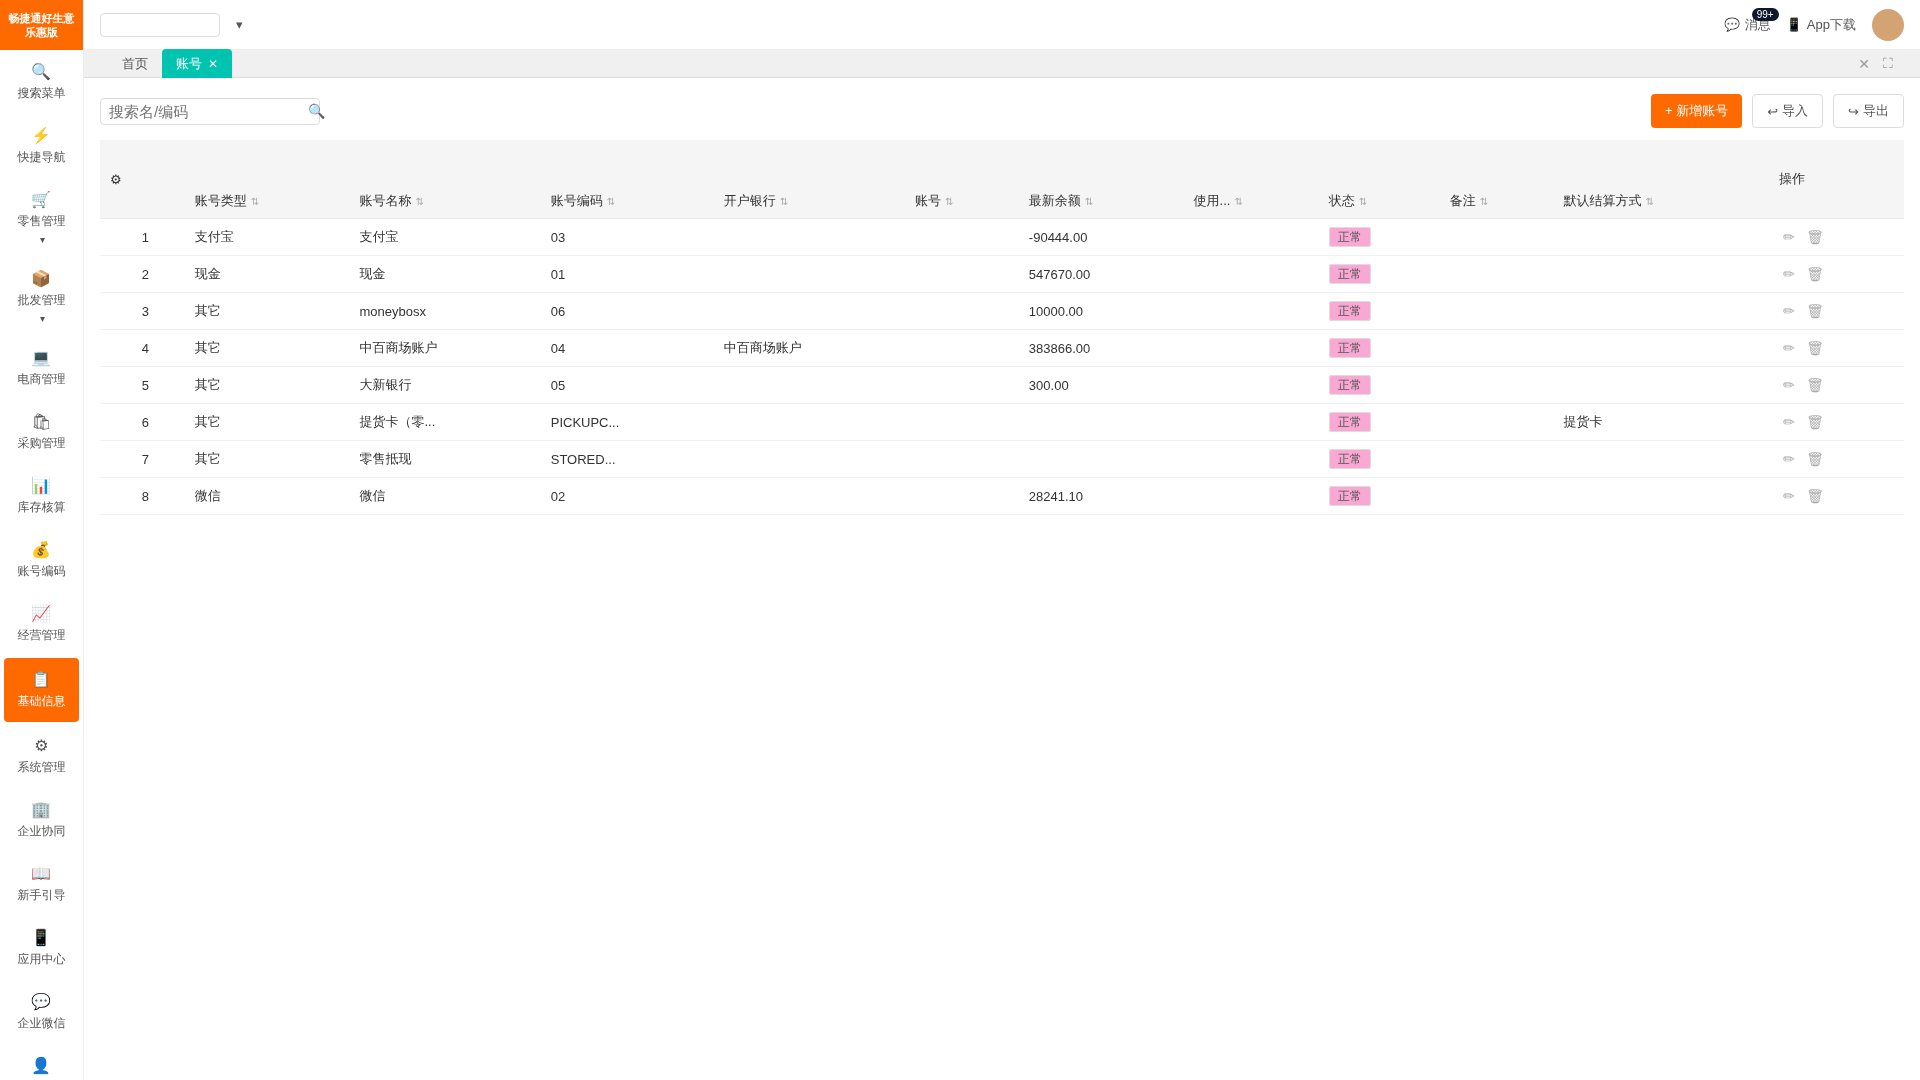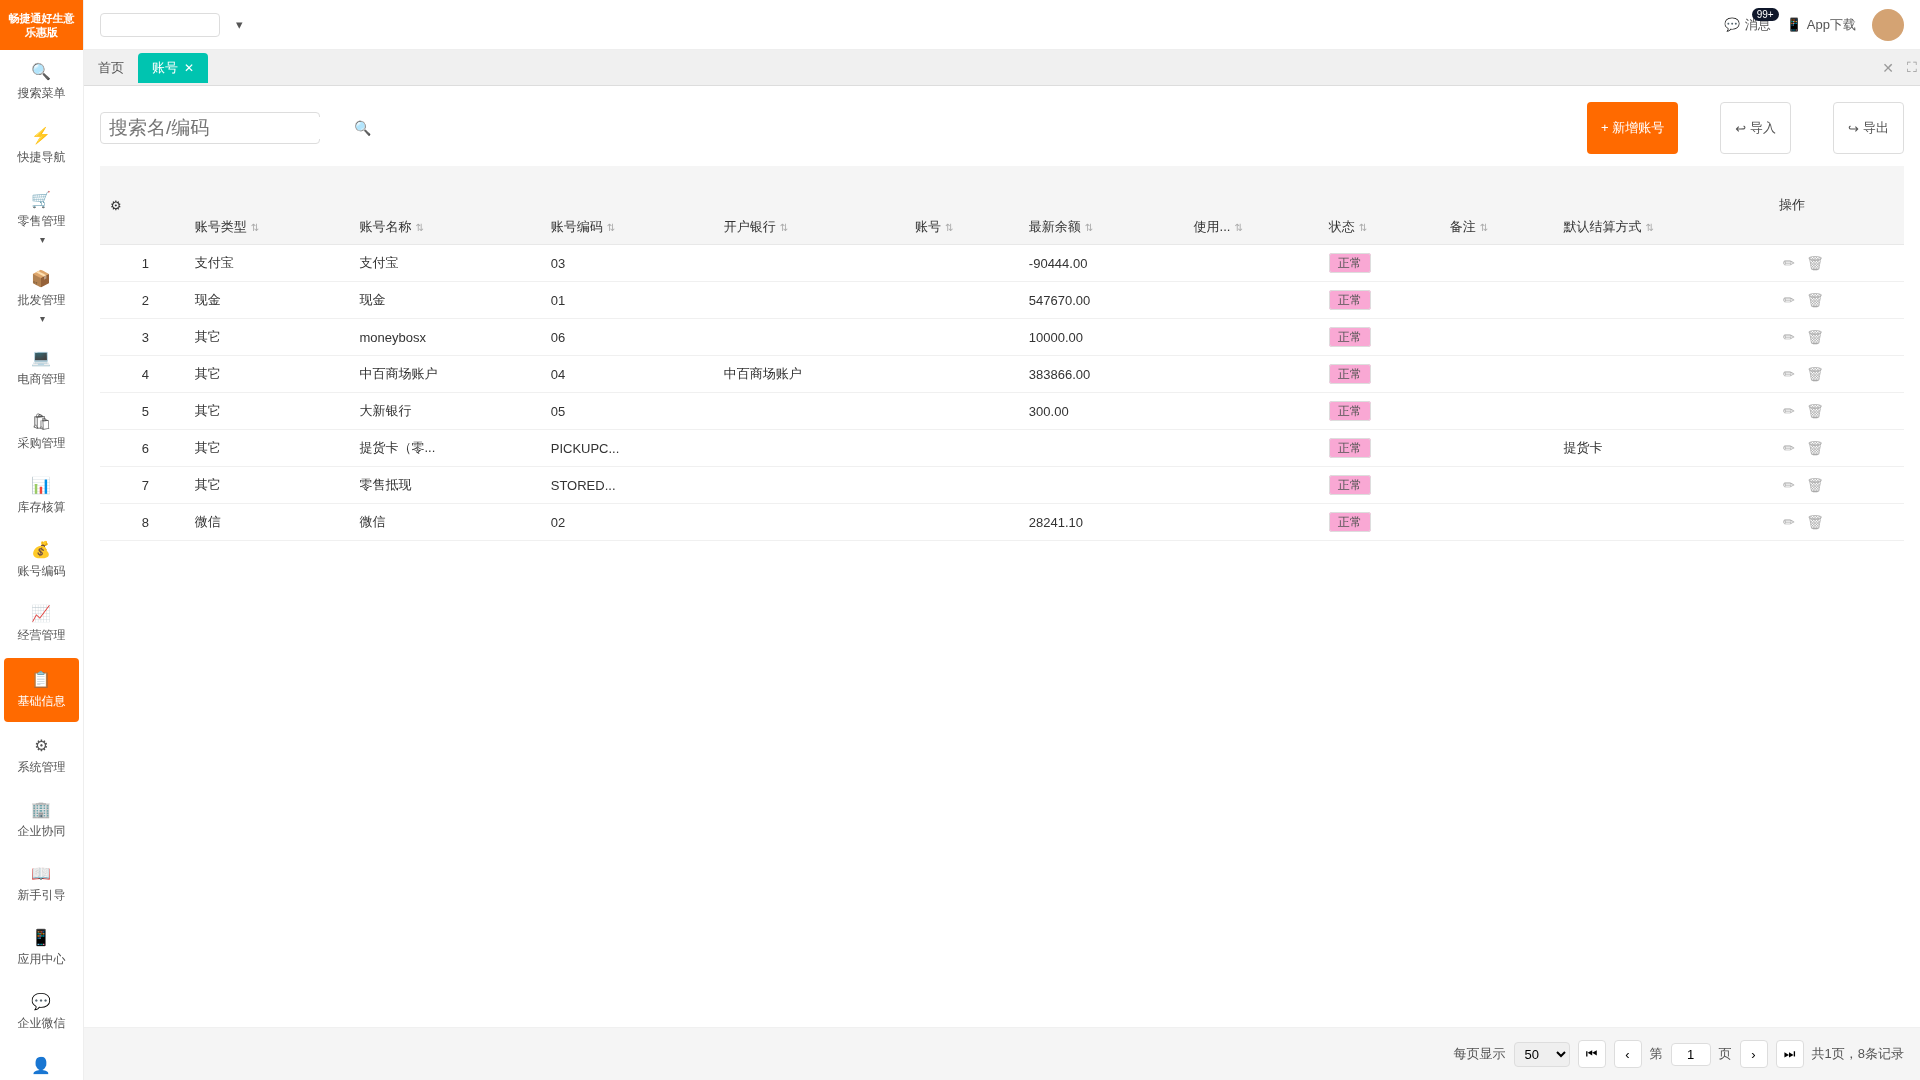--- a/index.html
+++ b/index.html
@@ -22,37 +22,37 @@
     .topbar { height: 50px; background: #fff; display: flex; align-items: center; justify-content: space-between; padding: 0 16px; border-bottom: 1px solid #eee; flex-shrink: 0; }
     .topbar-left { display: flex; align-items: center; gap: 16px; }
     .search-box-top { border: 1px solid #ddd; border-radius: 4px; padding: 4px 10px; font-size: 12px; width: 120px; }
     .topbar-dropdown { display: flex; align-items: center; gap: 4px; cursor: pointer; color: #555; font-size: 13px; }
     .topbar-right { display: flex; align-items: center; gap: 16px; }
     .topbar-icon-btn { display: flex; align-items: center; gap: 4px; cursor: pointer; color: #555; font-size: 13px; position: relative; }
     .badge { background: #0f172a; color: #fff; border-radius: 10px; font-size: 10px; padding: 1px 5px; position: absolute; top: -8px; right: -8px; }
     .avatar { width: 32px; height: 32px; border-radius: 50%; background: #ccc; overflow: hidden; }
 
     
-    .tab-bar { background: #f0f0f0; display: flex; align-items: center; padding: 0 0; height: 36px; flex-shrink: 0; border-bottom: 1px solid #ddd; }
+    .tab-bar { background: #f0f0f0; display: flex; align-items: center; padding: 0 24px; height: 28px; flex-shrink: 0; border-bottom: 1px solid #ddd; }
     .tab { padding: 6px 14px; cursor: pointer; font-size: 13px; color: #555; border-radius: 4px 4px 0 0; display: flex; align-items: center; gap: 6px; }
     .tab.active { background: #00c4b0; color: #fff; }
     .tab-close { font-size: 12px; cursor: pointer; }
     .tab-window-btns { margin-left: auto; display: flex; gap: 8px; }
     .win-btn { width: 16px; height: 16px; cursor: pointer; color: #999; font-size: 14px; display: flex; align-items: center; justify-content: center; }
 
     
     .page-content { flex: 1; overflow: auto; background: #fff; padding: 16px; }
 
     
     .toolbar { display: flex; align-items: center; justify-content: space-between; margin-bottom: 12px; }
     .search-box-wrap { display: flex; align-items: center; border: 1px solid #ddd; border-radius: 4px; padding: 4px 8px; width: 220px; }
     .search-box-wrap input { border: none; outline: none; font-size: 13px; flex: 1; }
     .search-icon { color: #aaa; font-size: 14px; }
     .toolbar-right { display: flex; gap: 10px; }
-    .btn { padding: 16px 14px; border-radius: 4px; cursor: pointer; font-size: 13px; border: none; margin-left: 32px; }
+    .btn { padding: 7px 14px; border-radius: 4px; cursor: pointer; font-size: 13px; border: none; }
     .btn-primary { background: #ff6a00; color: #fff; }
     .btn-default { background: #fff; color: #555; border: 1px solid #ddd; display: flex; align-items: center; gap: 4px; }
 
     
     .data-table { width: 100%; border-collapse: collapse; font-size: 13px; }
     .data-table th { background: #f5f5f5; padding: 8px 10px; text-align: left; border-bottom: 1px solid #e8e8e8; color: #333; font-weight: 500; white-space: nowrap; }
     .data-table td { padding: 8px 10px; border-bottom: 1px solid #f0f0f0; color: #333; white-space: nowrap; }
     .th-sort { display: flex; align-items: center; gap: 4px; cursor: pointer; margin-top: 44px; }
     .sort-icon { color: #aaa; font-size: 10px; }
     .status-badge { padding: 2px 8px; border-radius: 3px; font-size: 12px; background: #f9a8d4; color: #555; border: 1px solid #ddd; }
@@ -181,21 +181,21 @@
     <div class="tab-window-btns">
       <span class="win-btn">✕</span>
       <span class="win-btn">⛶</span>
     </div>
   </div>
 
   <div class="page-content">
 
     <div class="toolbar">
       <div class="search-box-wrap">
-        <input class="search-input" placeholder="搜索名/编码" style="border: none; outline: none; flex: 1 1 0%; font-size: 19px;">
+        <input class="search-input" placeholder="搜索名/编码" style="border: none; outline: none; flex: 1 1 0%; font-size: 15px;">
         <span class="search-icon">🔍</span>
       </div>
       <div class="toolbar-right">
         <button class="btn btn-primary">+ 新增账号</button>
         <button class="btn btn-default">
           <span>↩</span>
           <span>导入</span>
         </button>
         <button class="btn btn-default">
           <span>↪</span>
@@ -386,30 +386,14 @@
       <td>
         <button class="action-btn">✏</button>
         <button class="action-btn">🗑</button>
       </td>
     </tr>
         </tbody>
     </table>
 
   </div>
 
-  <div class="pagination">
-    <span>每页显示</span>
-    <select class="page-size-select">
-      <option>50</option>
-      <option>100</option>
-      <option>200</option>
-    </select>
-    <button class="page-btn">⏮</button>
-    <button class="page-btn">‹</button>
-    <span>第</span>
-    <input class="page-input" value="1" style="">
-    <span>页</span>
-    <button class="page-btn">›</button>
-    <button class="page-btn">⏭</button>
-    <span>共1页，8条记录</span>
-  </div>
 
 </div>
 
 </body></html>

